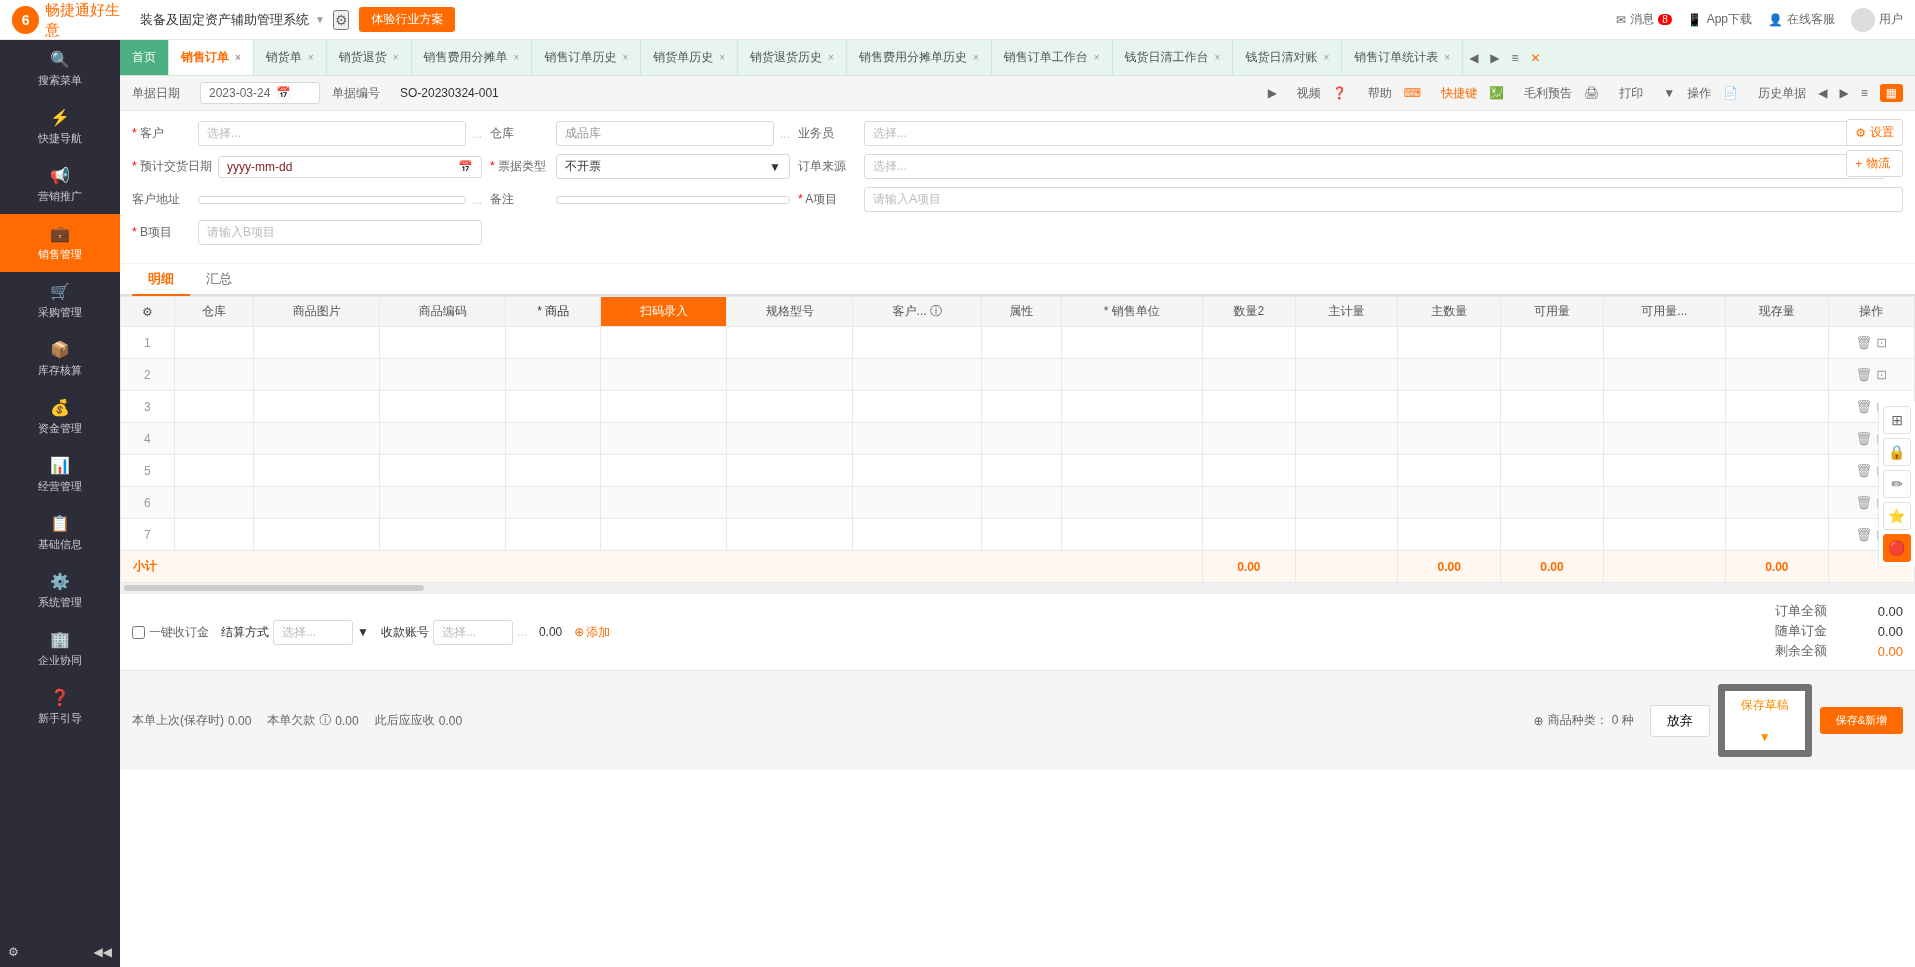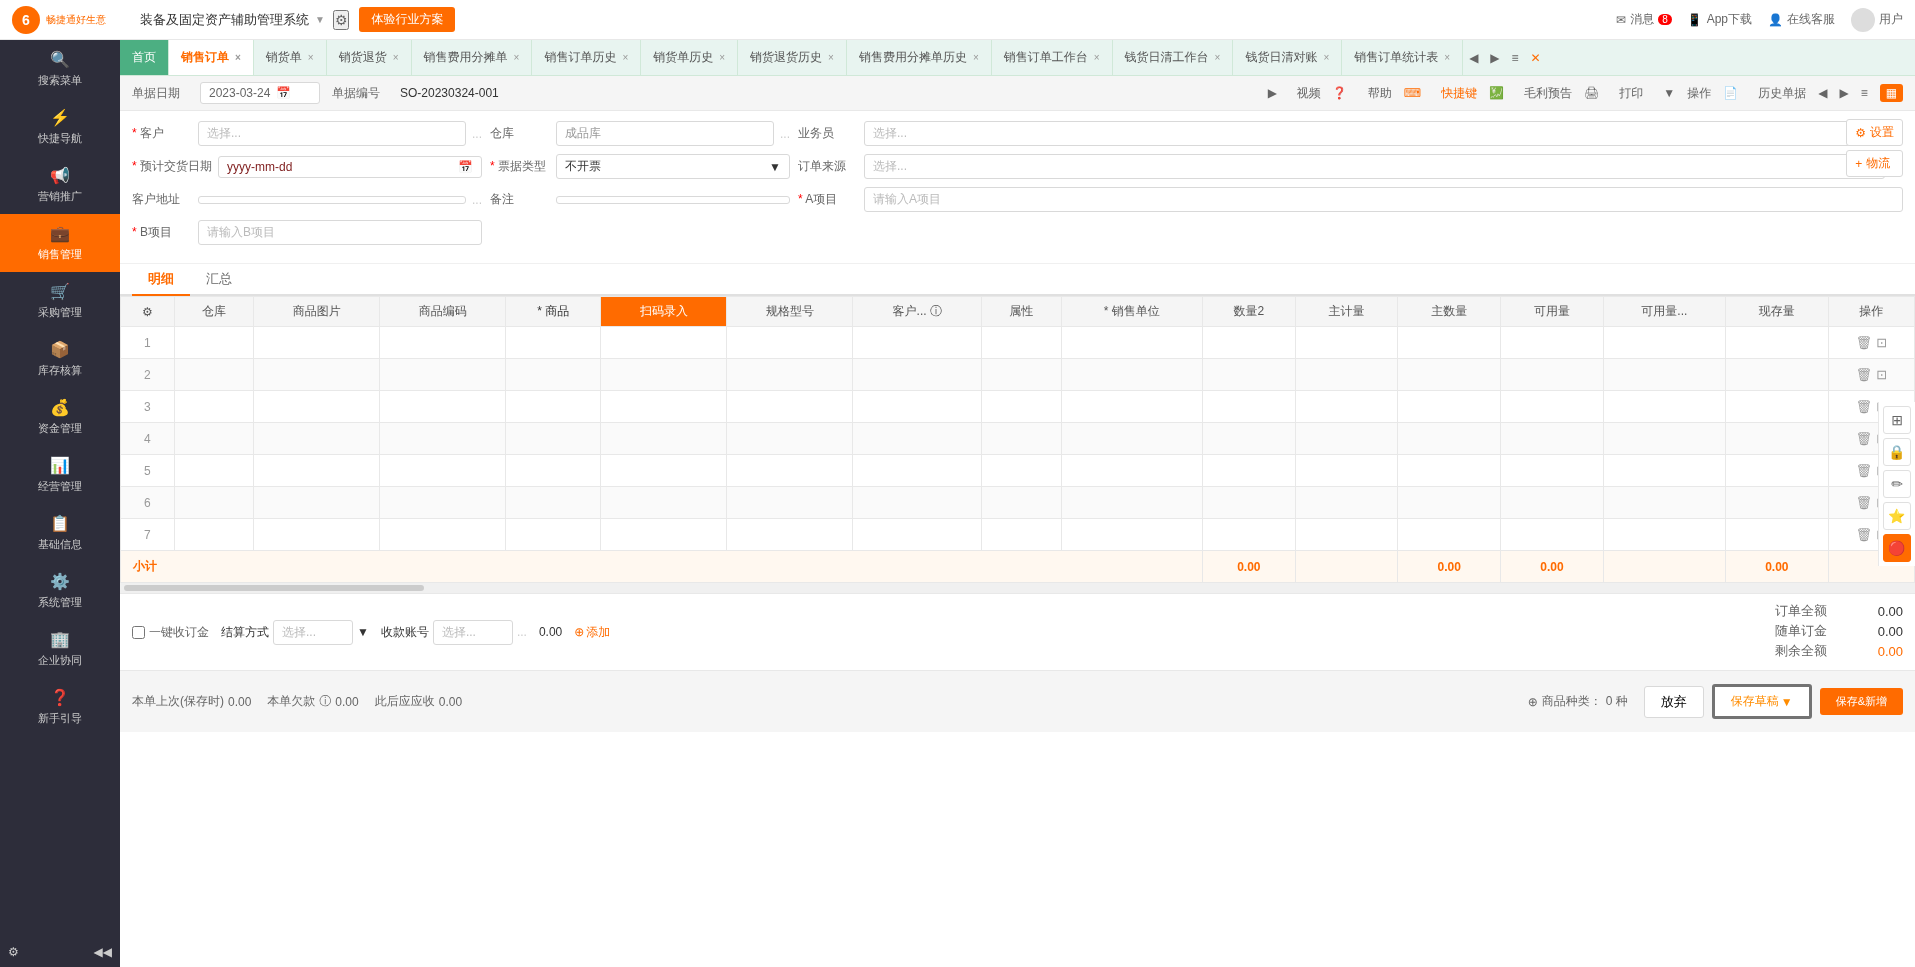--- a/index.html
+++ b/index.html
@@ -27,21 +27,21 @@
       background: #ff6b00;
       border-radius: 50%;
       display: flex;
       align-items: center;
       justify-content: center;
       color: #fff;
       font-size: 14px;
       font-weight: bold;
     }
     .logo-text {
-      font-size: 10px;
+      font-size: 15px;
       color: #ff6b00;
       line-height: 1.3;
     }
     .system-title {
       display: flex;
       align-items: center;
       gap: 6px;
       font-size: 13px;
       color: #333;
       margin-left: 8px;
@@ -439,29 +439,30 @@
     .btn-discard {
       padding: 6px 16px;
       border: 1px solid #d9d9d9;
       background: #fff;
       border-radius: 3px;
       cursor: pointer;
       font-size: 13px;
     }
     .btn-draft {
       padding: 6px 16px;
-      border: 3px solid #737373;
+      border: 7px solid #737373;
       background: #fff;
       color: #ff8c00;
       border-radius: 3px;
       cursor: pointer;
       font-size: 12px;
       display: flex;
       align-items: center;
-      gap: 2px;
+      gap: 16px;
+      flex-direction: column;
     }
     .btn-save {
       padding: 6px 16px;
       background: #ff6b00;
       color: #fff;
       border: none;
       border-radius: 3px;
       cursor: pointer;
       font-size: 11px;
     }

